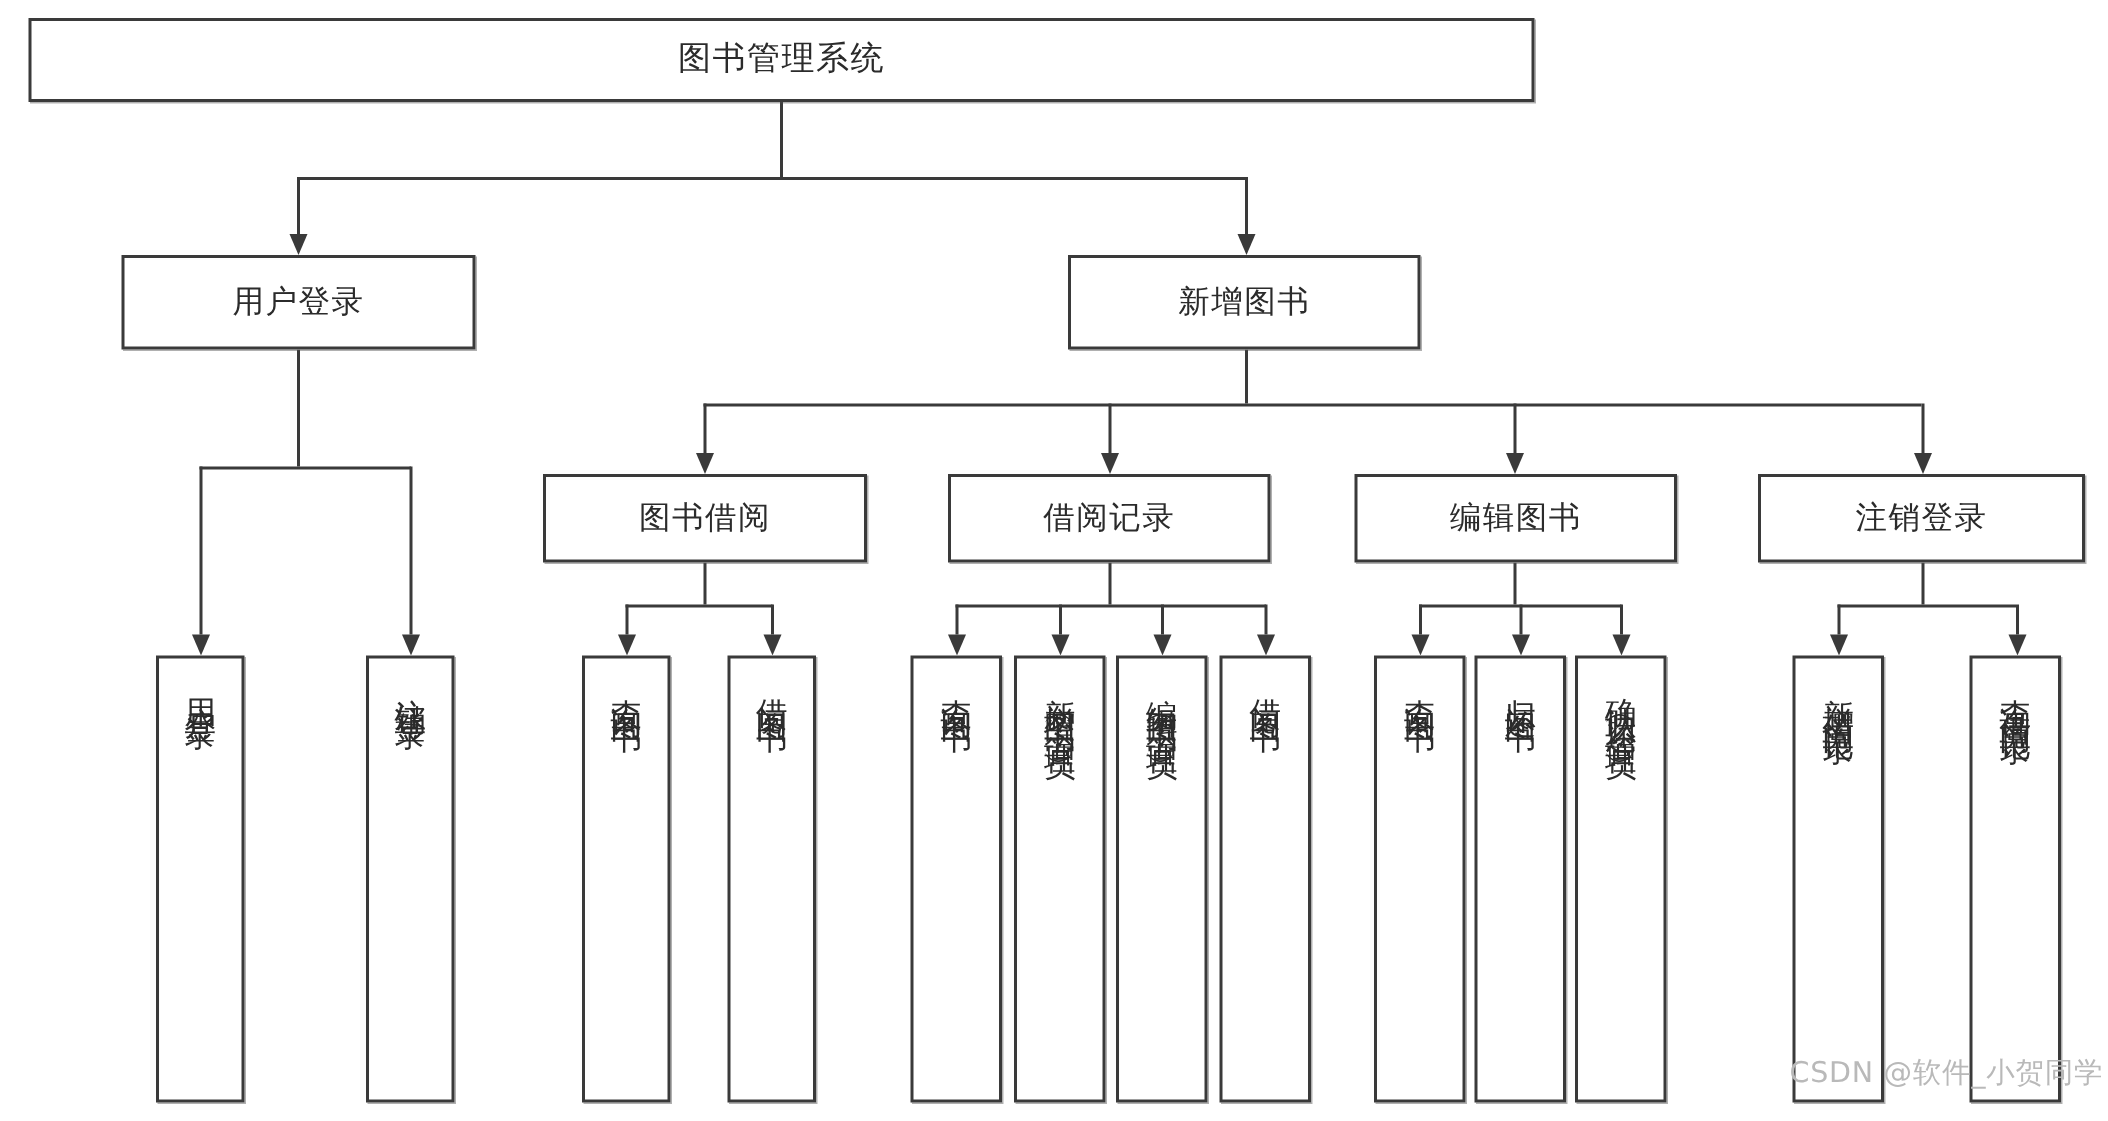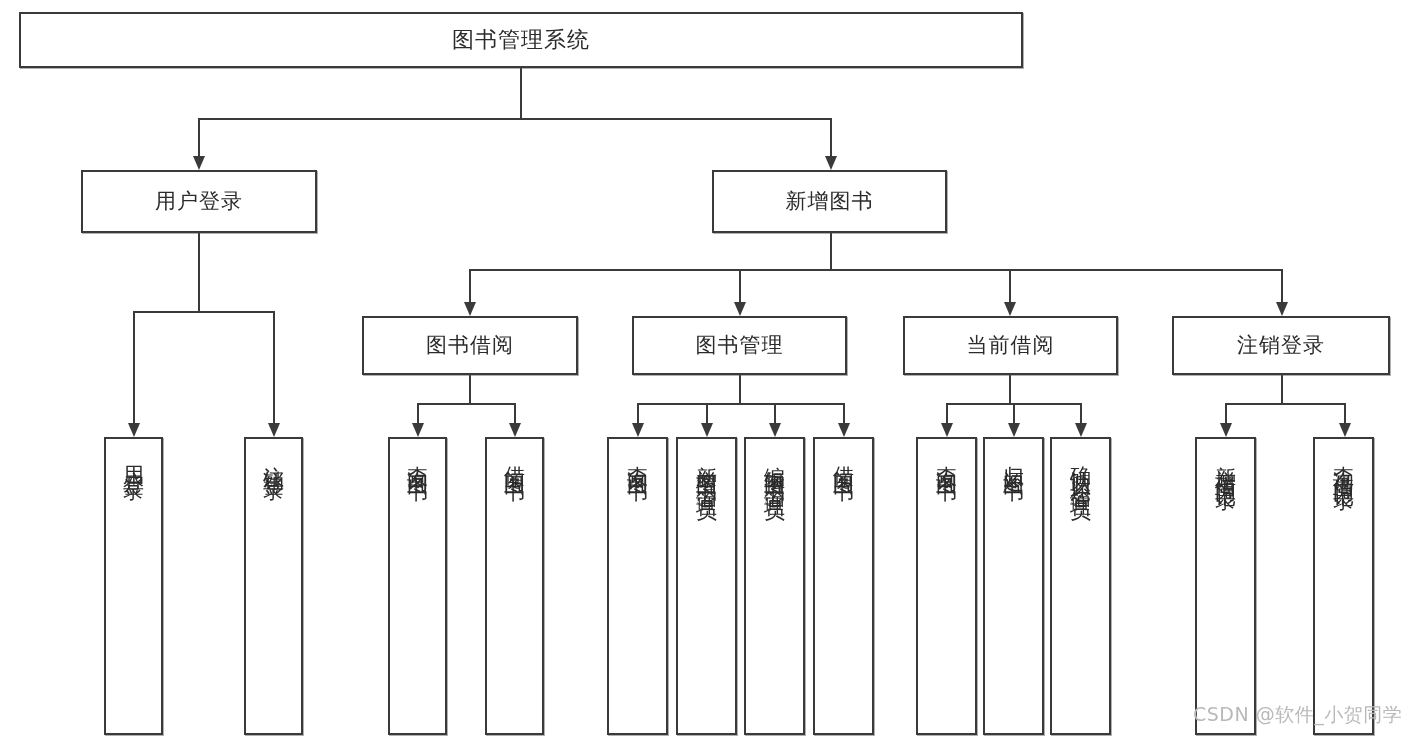--- a/index.html
+++ b/index.html
@@ -143,24 +143,24 @@
       <div class="node" style="left: 81px; top: 170px; width: 236px; height: 63px;">
         <span class="label">用户登录</span>
       </div>
       <div class="node" style="left: 712px; top: 170px; width: 235px; height: 63px;">
         <span class="label">新增图书</span>
       </div>
       <div class="node" style="left: 362px; top: 316px; width: 216px; height: 59px;">
         <span class="label">图书借阅</span>
       </div>
       <div class="node" style="left: 632px; top: 316px; width: 215px; height: 59px;">
-        <span class="label">图书管理</span>
+        <span class="label">借阅记录</span>
       </div>
       <div class="node" style="left: 903px; top: 316px; width: 215px; height: 59px;">
-        <span class="label">当前借阅</span>
+        <span class="label">编辑图书</span>
       </div>
       <div class="node" style="left: 1172px; top: 316px; width: 218px; height: 59px;">
         <span class="label">注销登录</span>
       </div>
       <div class="node leaf" style="left: 104px; top: 437px; width: 59px; height: 298px;">
         <span class="label">用户登录</span>
       </div>
       <div class="node leaf" style="left: 244px; top: 437px; width: 59px; height: 298px;">
         <span class="label">注销登录</span>
       </div>

